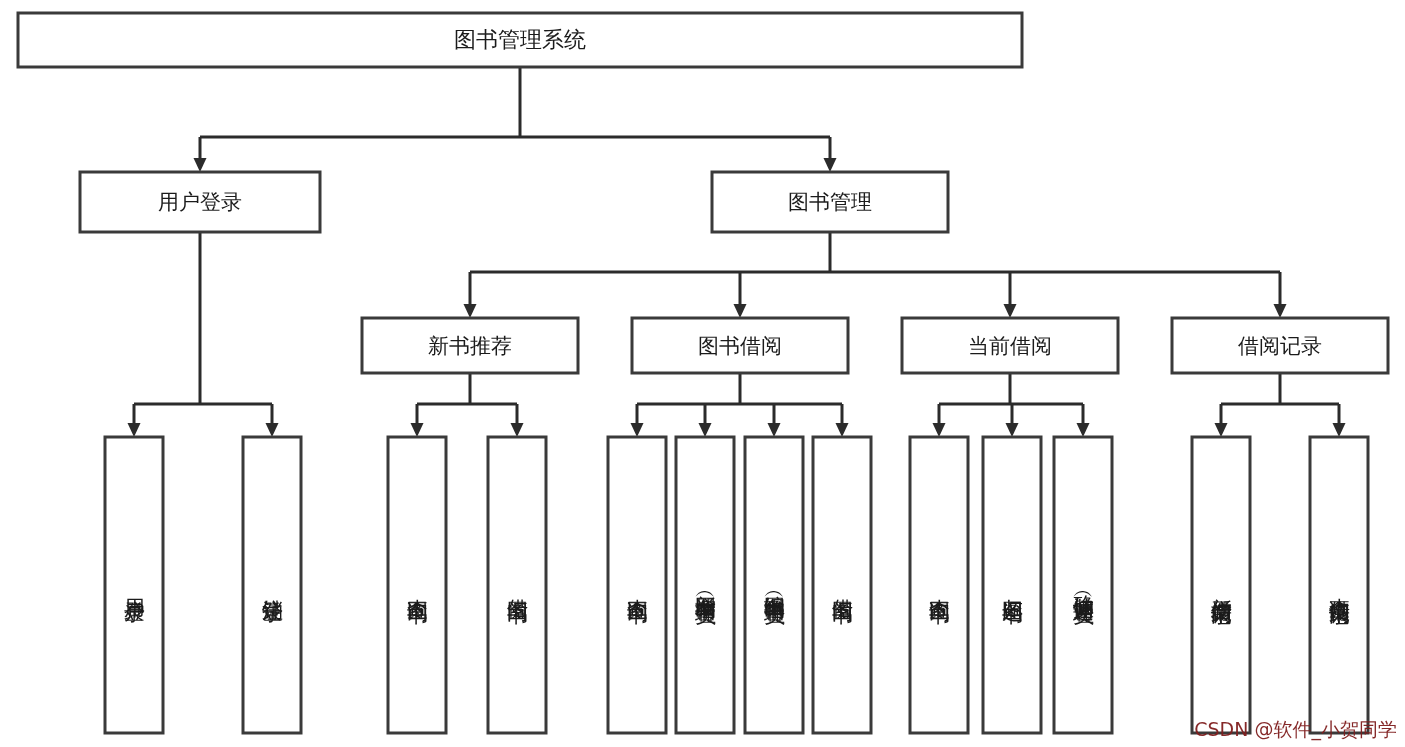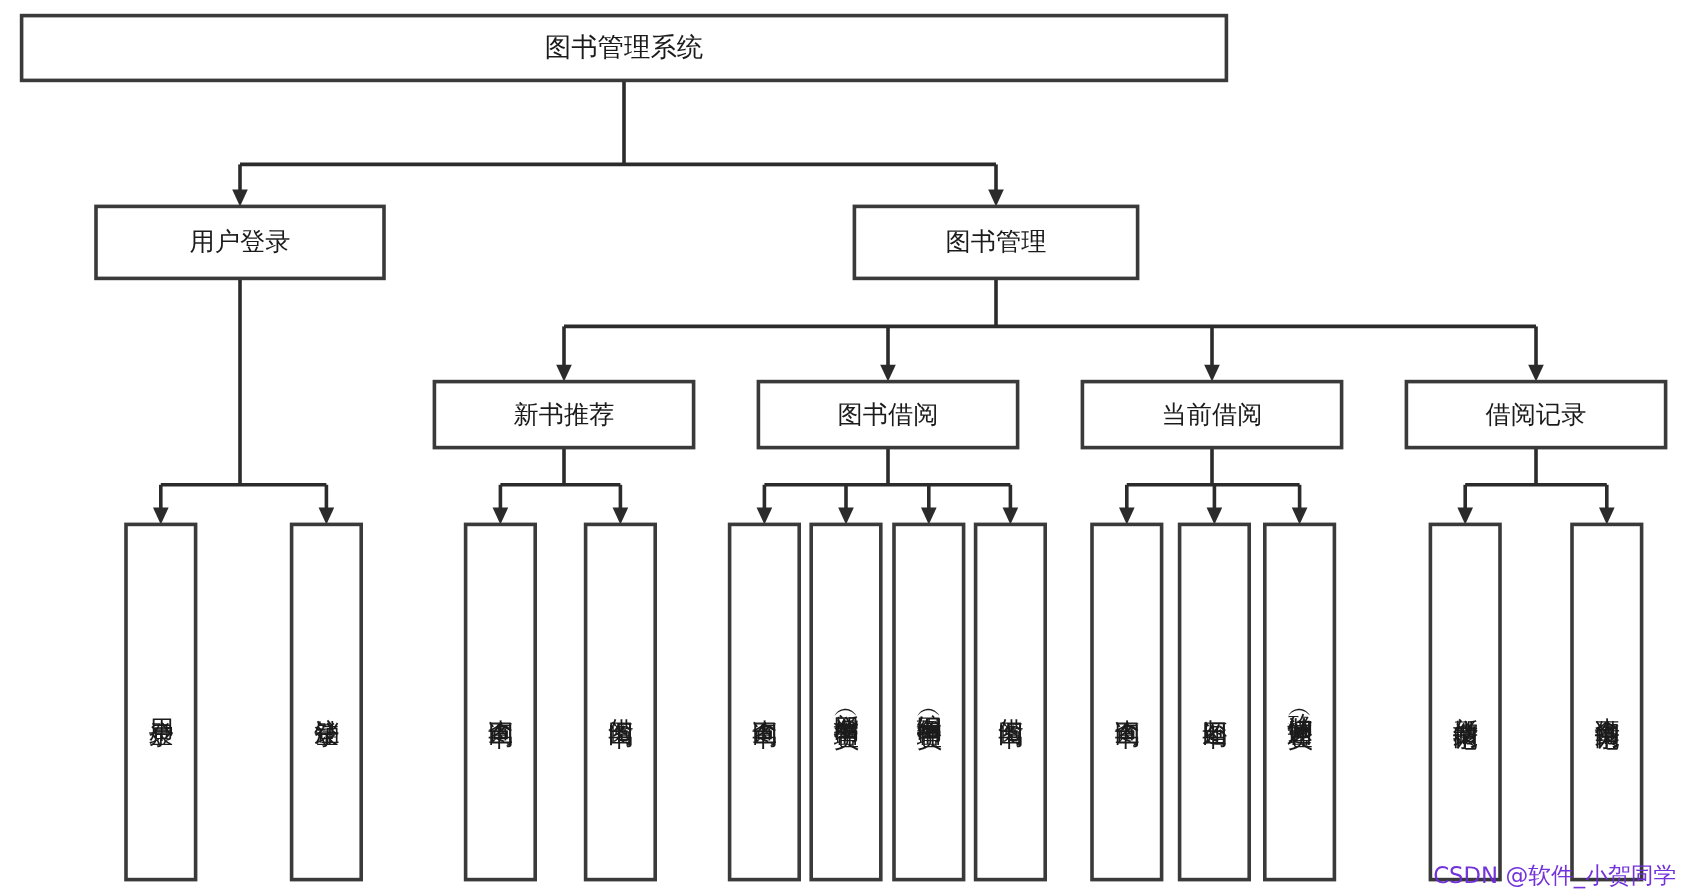--- a/index.html
+++ b/index.html
@@ -67,21 +67,21 @@
     white-space: nowrap;
     text-align: center;
     pointer-events: none;
   }
   .watermark {
     position: absolute;
     right: 8px;
     bottom: 4px;
     font-family: "DejaVu Sans", "Liberation Sans", sans-serif;
     font-size: 19px;
-    color: #6d28d9;
+    color: #7f1d1d;
     opacity: 0.95;
     white-space: nowrap;
     margin-top: 25px;
   }
 </style>
 </head>
 <body>
 
 <div id="diagram-root">
   <svg class="diagram-canvas" viewBox="0 0 1405 747" xmlns="http://www.w3.org/2000/svg">

